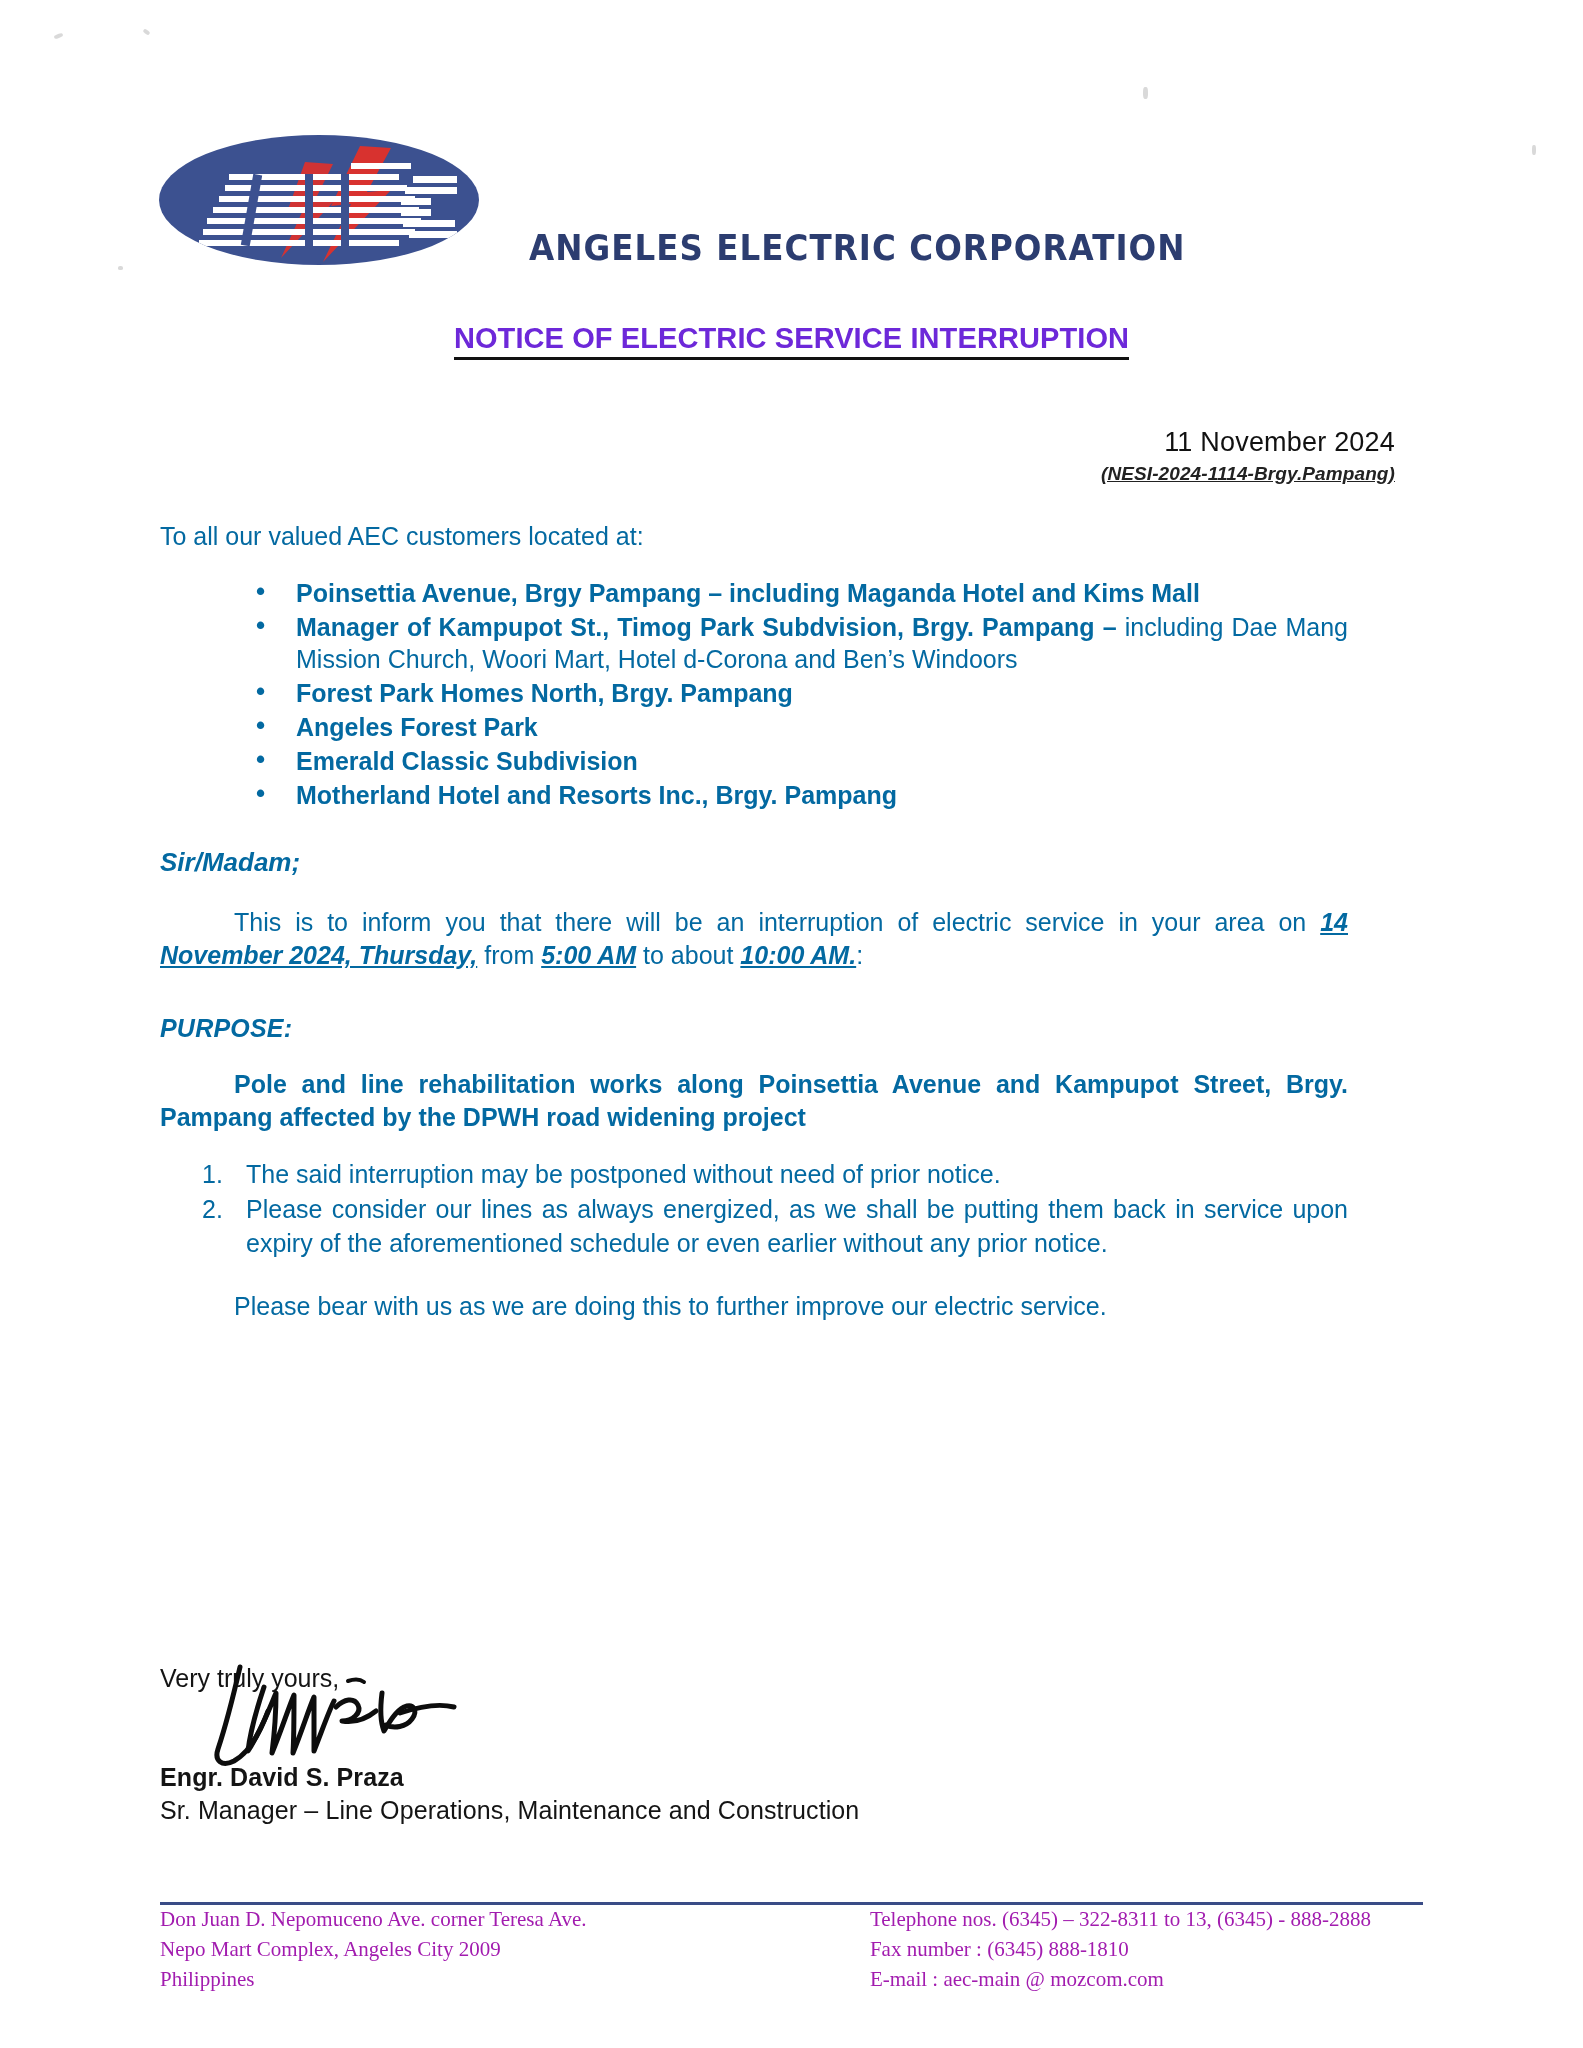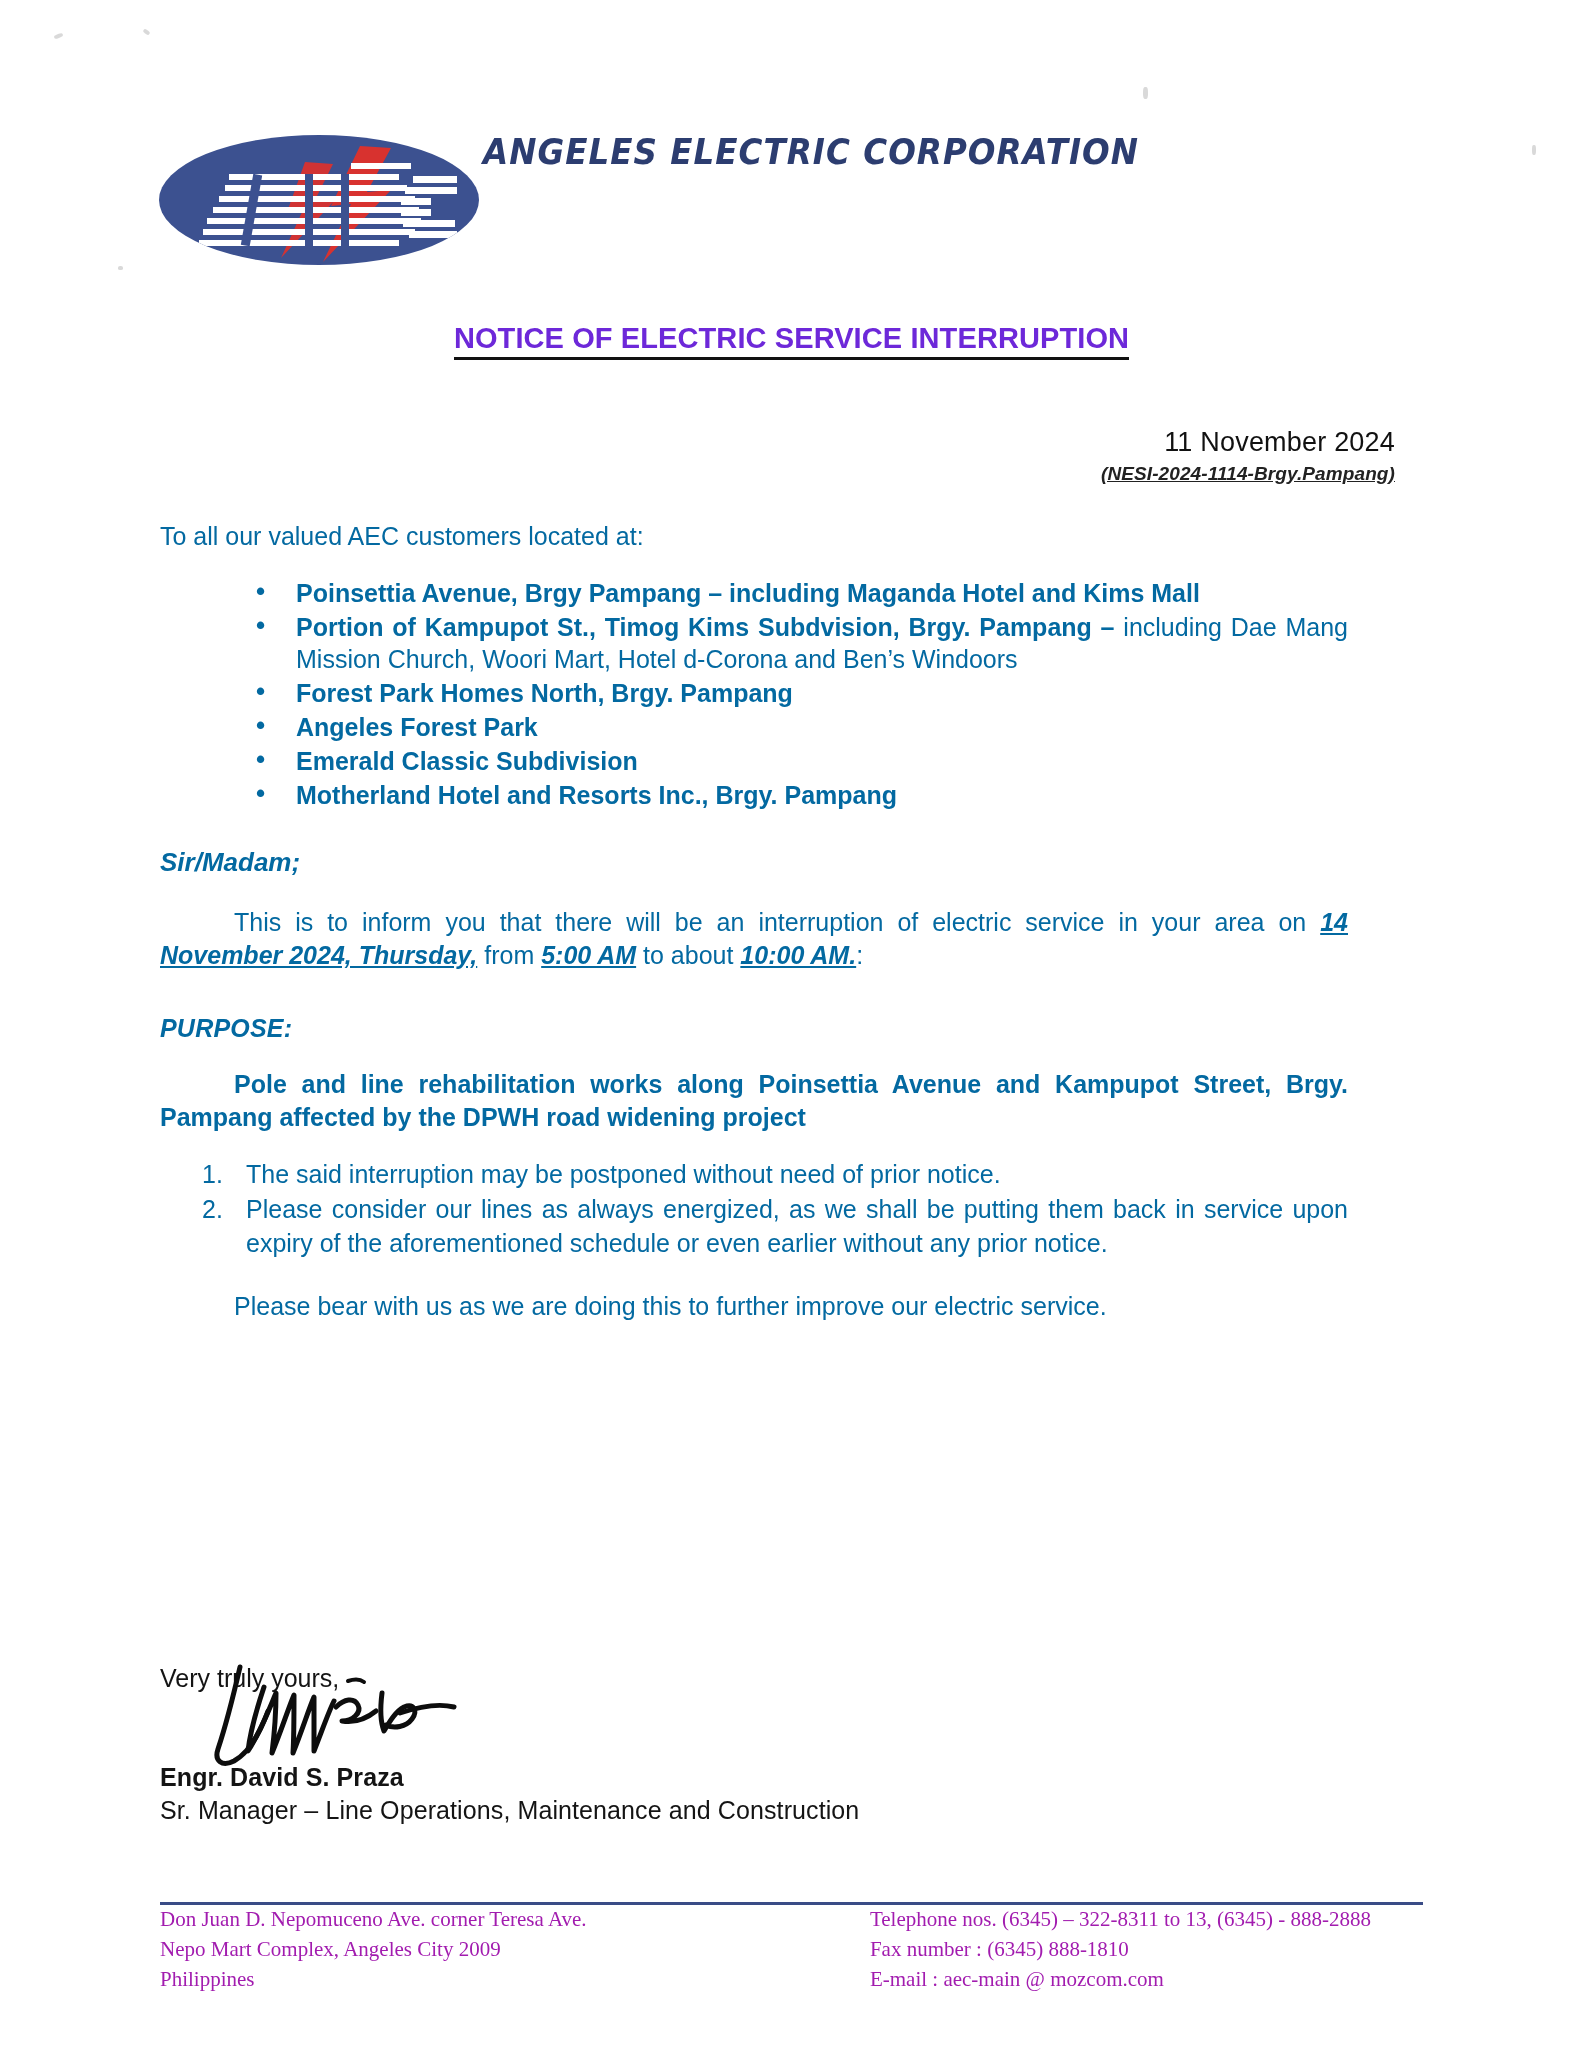--- a/index.html
+++ b/index.html
@@ -29,22 +29,22 @@
     opacity: .55;
     pointer-events: none;
   }
 
   
   .letterhead {
     position: absolute;
     left: 155px;
     top: 132px;
     display: flex;
-    align-items: flex-start;
-    font-style: italic;
+    align-items: flex-end;
+    gap: 46px;
   }
   .logo-wrap {
     width: 328px;
     height: 136px;
     position: relative;
     flex: 0 0 auto;
   }
   .logo-wrap svg { display: block; }
   .company-name {
     font-family: "DejaVu Sans", sans-serif;
@@ -312,21 +312,21 @@
 
   <div class="body-block">
 
     <p class="salutation-top">To all our valued AEC customers located at:</p>
 
     <ul class="areas">
       <li>
         <span>Poinsettia Avenue, Brgy Pampang – including Maganda Hotel and Kims Mall</span>
       </li>
       <li>
-        <span>Portion of Kampupot St., Timog Kims Subdvision, Brgy. Pampang – </span><span class="cont">including Dae Mang Mission Church, Woori Mart, Hotel d-Corona and Ben’s Windoors</span>
+        <span>Manager of Kampupot St., Timog Park Subdvision, Brgy. Pampang – </span><span class="cont">including Dae Mang Mission Church, Woori Mart, Hotel d-Corona and Ben’s Windoors</span>
       </li>
       <li>
         <span>Forest Park Homes North, Brgy. Pampang</span>
       </li>
       <li>
         <span>Angeles Forest Park</span>
       </li>
       <li>
         <span>Emerald Classic Subdivision</span>
       </li>

